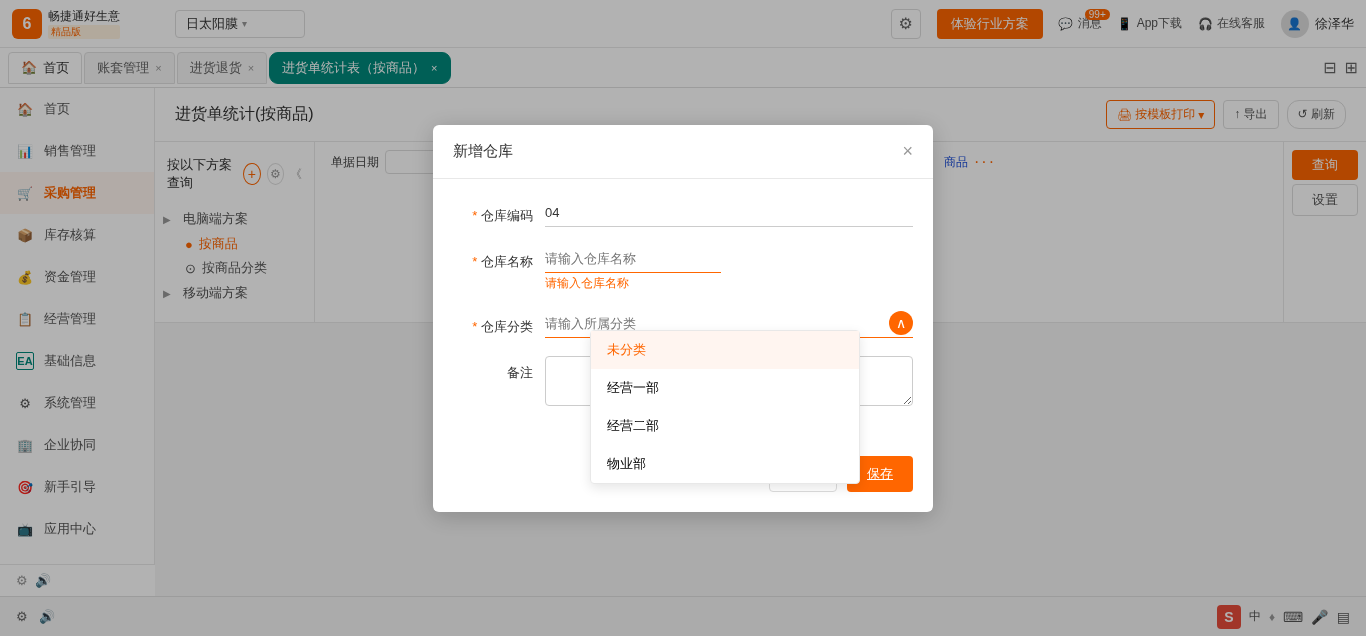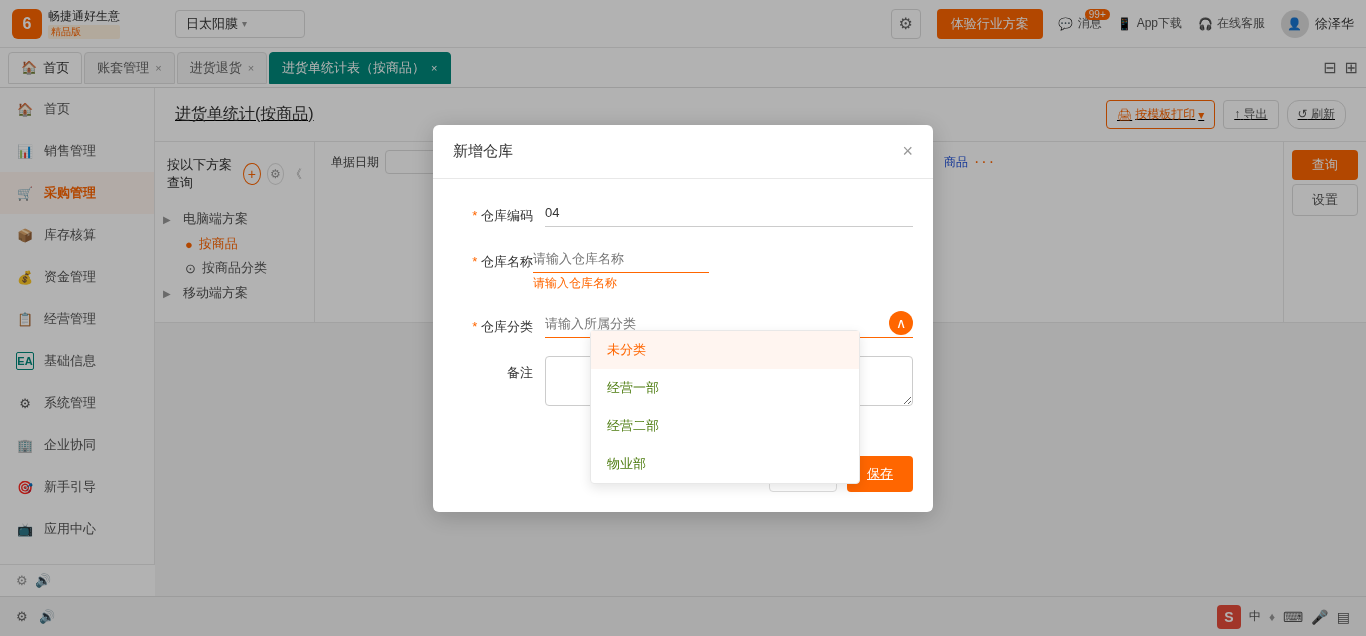--- a/index.html
+++ b/index.html
@@ -79,20 +79,21 @@
       padding: 0 12px;
       border: 1px solid #e0e0e0;
       border-radius: 4px 4px 0 0;
       font-size: 13px; cursor: pointer;
       background: #f5f5f5; color: #666;
       position: relative;
     }
     .tab-item.active {
       background: #fff; color: #00897b;
       border-bottom-color: #fff;
+      border-radius: 9px;
     }
     .tab-item .close-tab { color: #999; font-size: 11px; cursor: pointer; }
     .tab-home { background: #fff; color: #333; }
     .tab-bar-right { margin-left: auto; display: flex; gap: 8px; }
     .tab-bar-btn { font-size: 16px; color: #666; cursor: pointer; }
 
     
     .main-layout {
       display: flex;
       height: calc(636px - 88px);
@@ -119,21 +120,20 @@
       flex: 1;
       background: #f5f5f5;
       overflow: hidden;
       position: relative;
     }
     .page-header {
       background: #fff;
       padding: 12px 20px;
       display: flex; align-items: center; justify-content: space-between;
       border-bottom: 1px solid #e8e8e8;
-      text-decoration: underline;
     }
     .page-title { font-size: 16px; color: #333; font-weight: 500; }
     .page-actions { display: flex; gap: 8px; align-items: center; }
     .btn-print { border: 1px solid #f60; color: #f60; background: #fff; border-radius: 4px; padding: 5px 10px; cursor: pointer; font-size: 12px; display: flex; align-items: center; gap: 3px; }
     .btn-export { border: 1px solid #ddd; color: #555; background: #fff; border-radius: 4px; padding: 5px 10px; cursor: pointer; font-size: 12px; }
     .btn-refresh { border: 1px solid #ddd; color: #555; background: #fff; border-radius: 12px; padding: 5px 10px; cursor: pointer; font-size: 12px; }
     .filter-add-btn { width: 22px; height: 22px; border: 1px solid #f60; border-radius: 50%; color: #f60; display: flex; align-items: center; justify-content: center; cursor: pointer; font-size: 14px; }
     .filter-gear-btn { width: 22px; height: 22px; border: 1px solid #ddd; border-radius: 50%; color: #999; display: flex; align-items: center; justify-content: center; cursor: pointer; font-size: 12px; }
     .filter-collapse { color: #999; cursor: pointer; font-size: 12px; }
 
@@ -197,21 +197,21 @@
       border-radius: 4px;
       box-shadow: 0 4px 12px rgba(0,0,0,0.1);
       width: 270px;
       z-index: 200;
       top: 330px;
       left: 590px;
     }
     .dropdown-item {
       padding: 10px 16px;
       font-size: 13px;
-      color: #4d7c0f;
+      color: #000000;
       cursor: pointer;
     }
     .dropdown-item.selected { background: #fff5f0; color: #f60; }
 
     
     .modal-footer {
       padding: 12px 20px 20px;
       display: flex; justify-content: flex-end; gap: 10px;
     }
     .btn-cancel { border: 1px solid #ddd; background: #fff; color: #555; border-radius: 4px; padding: 8px 20px; cursor: pointer; font-size: 13px; }
@@ -504,21 +504,21 @@
       <span class="modal-close">×</span>
     </div>
     <div class="modal-body">
 
       <div class="form-row">
         <label class="form-label required">仓库编码</label>
         <input type="text" class="form-control" value="04" style="border-bottom: 1px solid rgb(204, 204, 204);">
       </div>
 
       <div class="form-row" style="flex-direction:column;gap:4px;">
-        <div style="display:flex;">
+        <div style="display:flex;gap:12px;">
           <label class="form-label required">仓库名称</label>
           <div class="form-control-wrap">
             <input type="text" class="form-control error" style="border-bottom: 1px solid rgb(255, 102, 0); display: block; width: 100%;" placeholder="请输入仓库名称">
             <div class="error-msg">请输入仓库名称</div>
           </div>
         </div>
       </div>
 
       <div class="form-row">
         <label class="form-label required">仓库分类</label>

